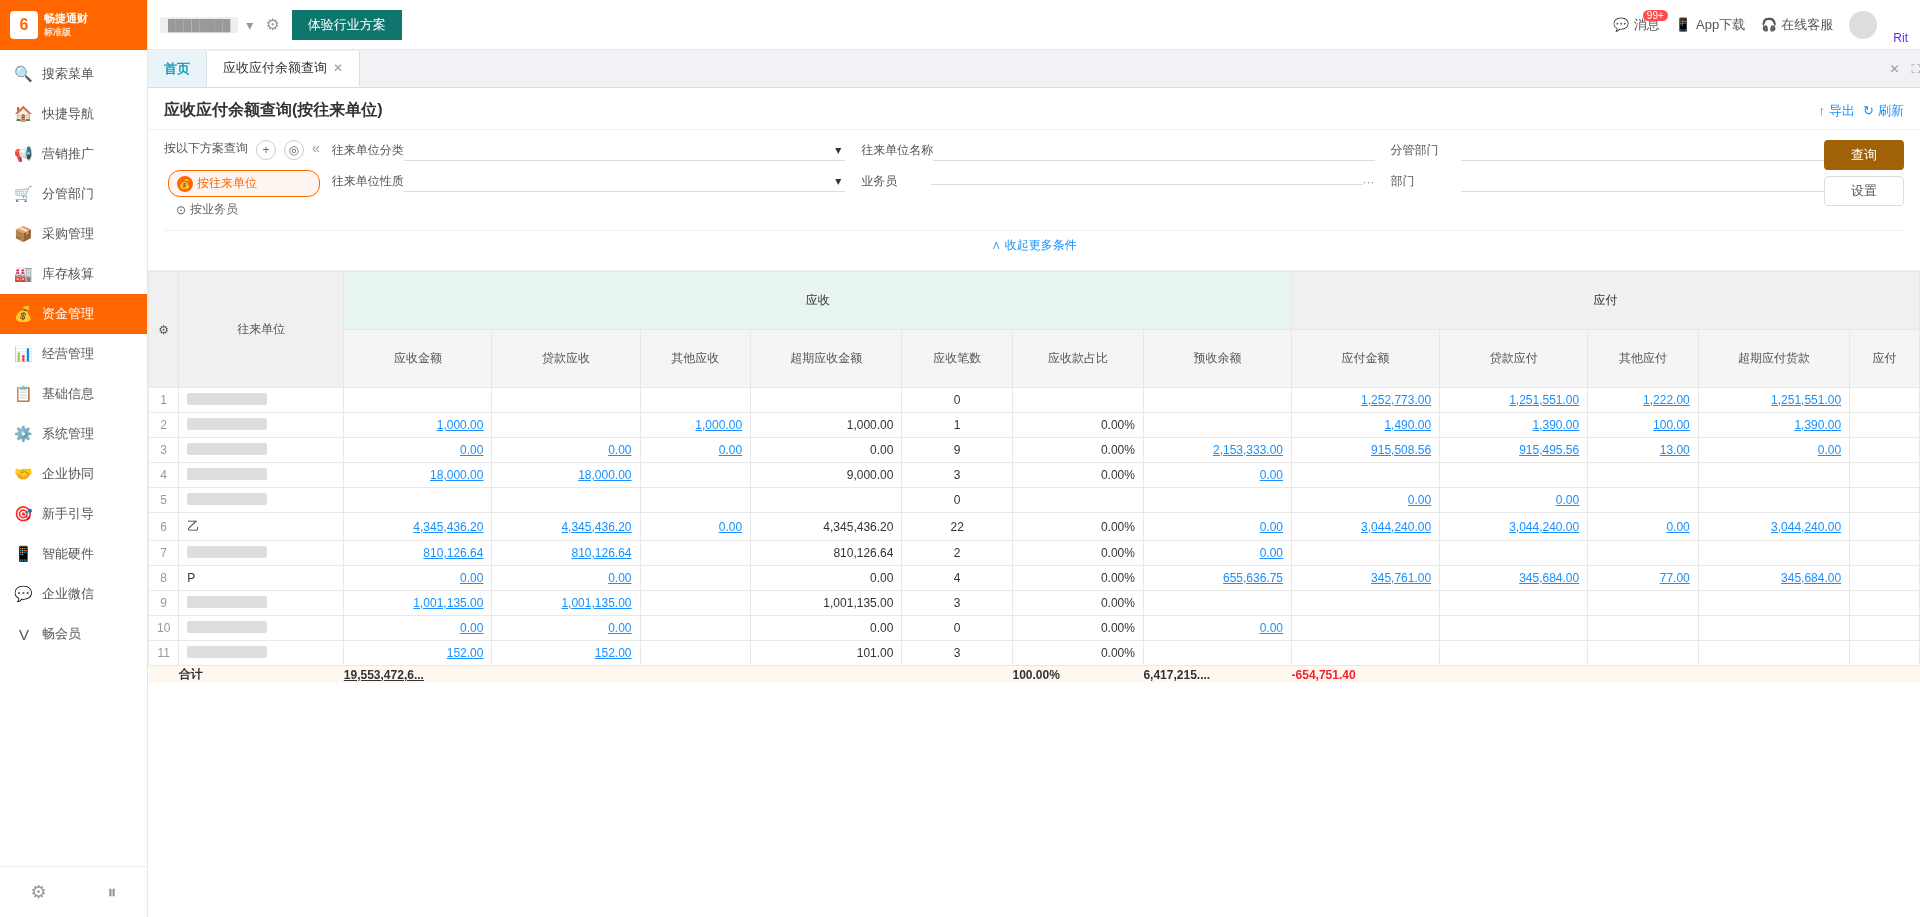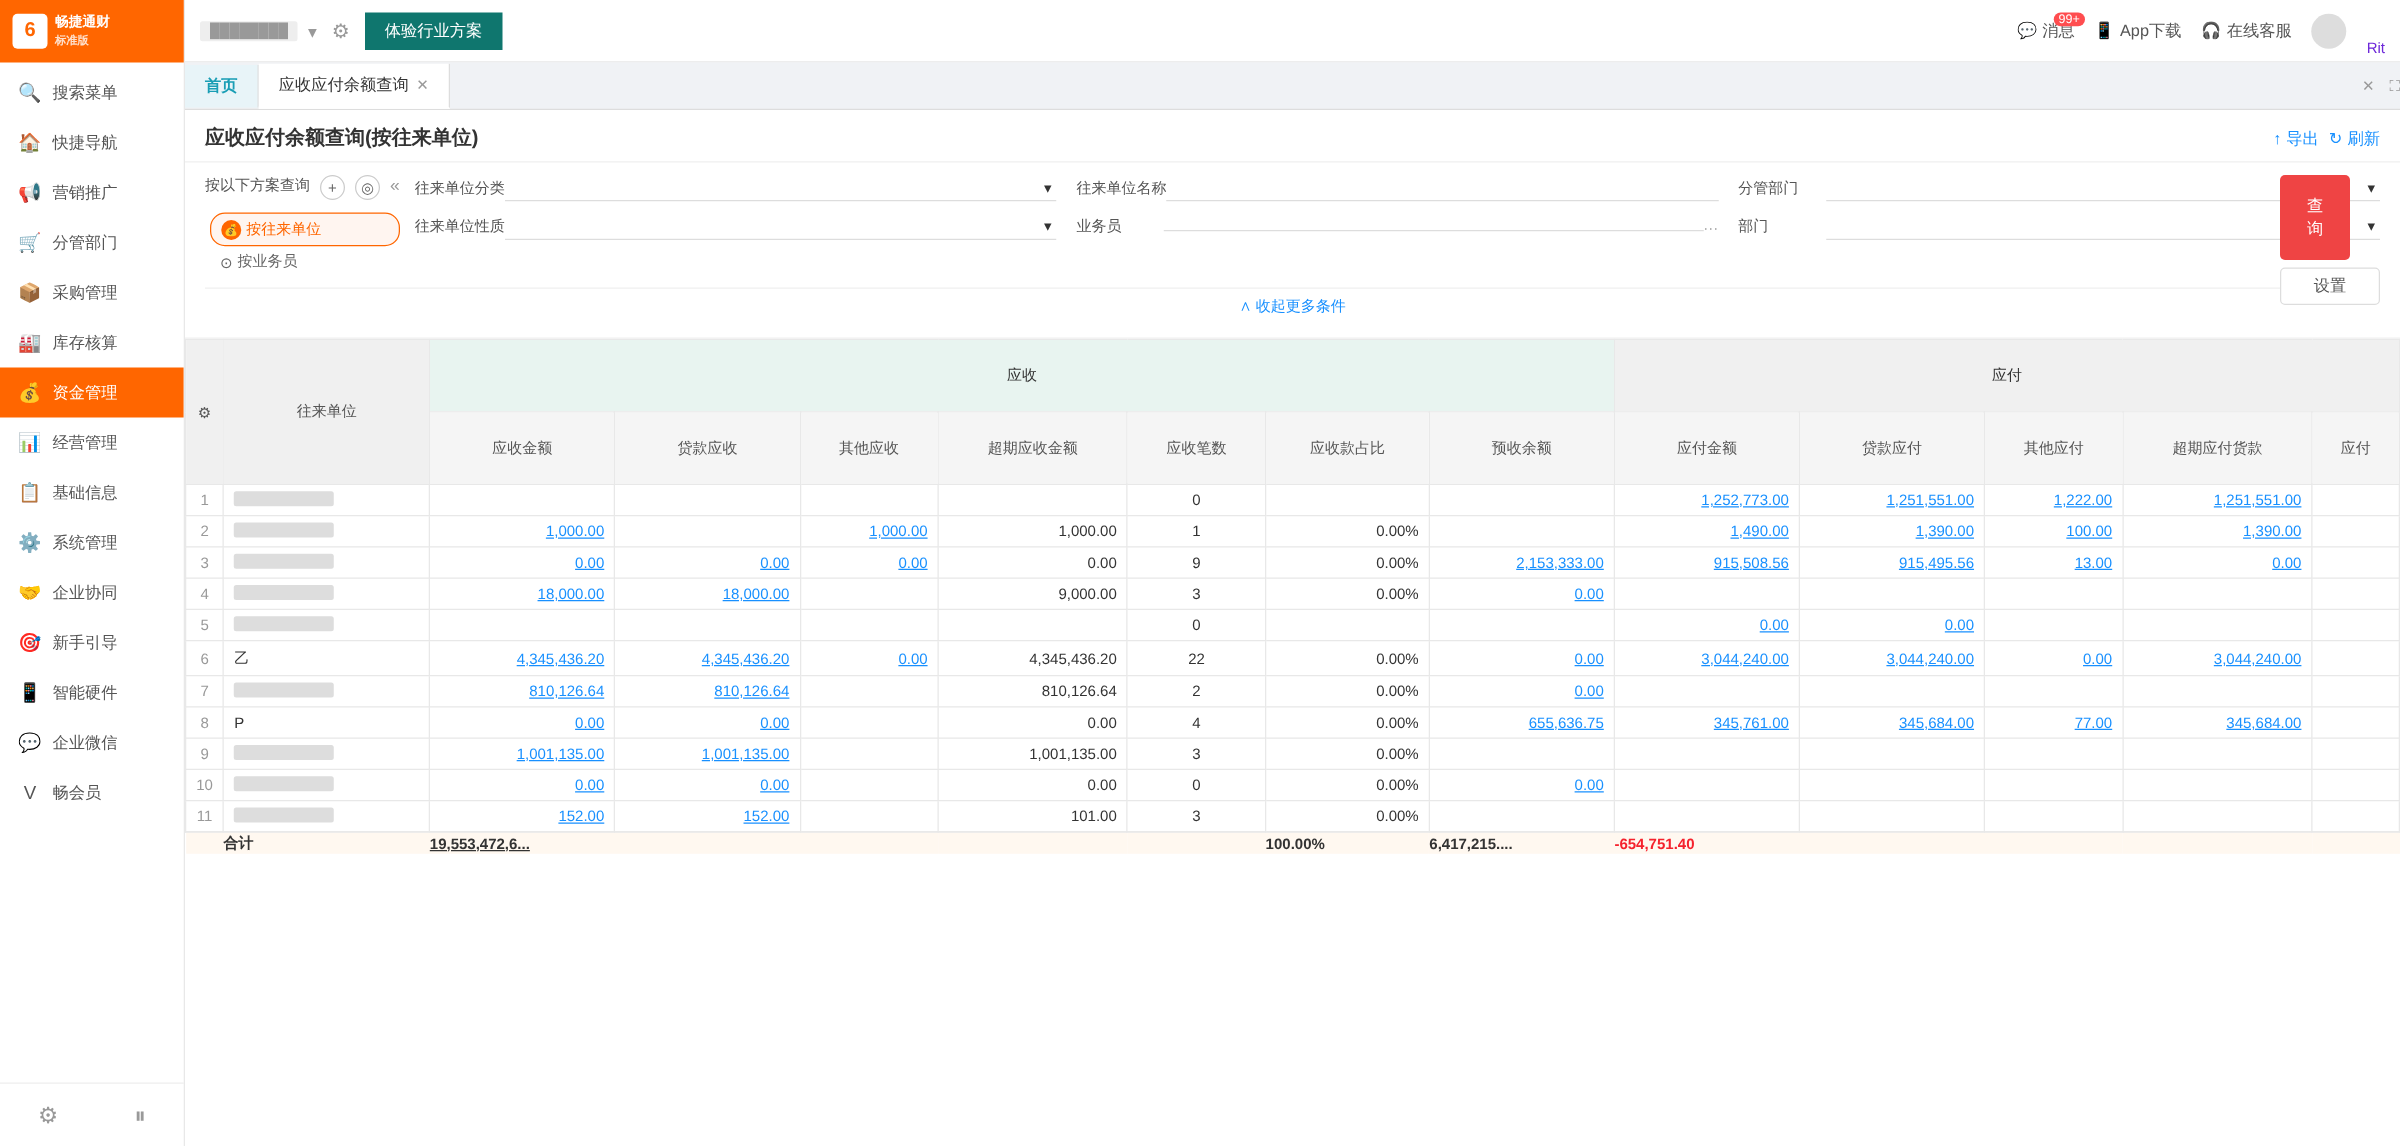--- a/index.html
+++ b/index.html
@@ -59,21 +59,21 @@
     .filter-option.active { background: #fff5f0; }
     .filter-option2 { display: flex; align-items: center; gap: 4px; color: #666; cursor: pointer; font-size: 12px; padding: 4px 8px; }
 
     .filter-rows { display: grid; grid-template-columns: 1fr 1fr 1fr; gap: 10px 16px; }
     .filter-row { display: flex; align-items: center; }
     .filter-field-label { min-width: 70px; color: #555; font-size: 12px; }
     .filter-input { flex: 1; border: none; border-bottom: 1px solid #ddd; padding: 3px 4px; font-size: 12px; color: #333; outline: none; background: transparent; }
     .filter-select { flex: 1; border: none; border-bottom: 1px solid #ddd; padding: 3px 4px; font-size: 12px; color: #333; background: transparent; display: flex; align-items: center; justify-content: space-between; cursor: pointer; }
     .filter-dots { color: #999; cursor: pointer; }
     .collapse-more { text-align: center; padding: 6px; color: #1890ff; font-size: 12px; cursor: pointer; border-top: 1px solid #f0f0f0; margin-top: 8px; }
-    .query-btn { background: #ef4444; color: #fff; border: none; padding: 16px 20px; border-radius: 4px; cursor: pointer; font-size: 13px; width: 56px; }
+    .query-btn { background: #a16207; color: #fff; border: none; padding: 6px 20px; border-radius: 4px; cursor: pointer; font-size: 13px; width: 80px; }
     .set-btn { background: #fff; color: #555; border: 1px solid #ddd; padding: 5px 20px; border-radius: 4px; cursor: pointer; font-size: 13px; width: 80px; }
 
     
     .table-wrapper { flex: 1; overflow: auto; }
     table { width: 100%; border-collapse: collapse; font-size: 12px; }
     table thead tr th { background: #f5f5f5; border: 1px solid #e8e8e8; padding: 20px 8px; text-align: center; white-space: nowrap; color: #555; font-weight: normal; position: sticky; top: 0; z-index: 2; }
     table thead tr.group-header th { background: #f0f0f0; }
     table tbody tr td { border: 1px solid #e8e8e8; padding: 5px 8px; text-align: right; white-space: nowrap; color: #333; }
     table tbody tr td.col-index { text-align: center; color: #999; }
     table tbody tr td.col-name { text-align: left; }

